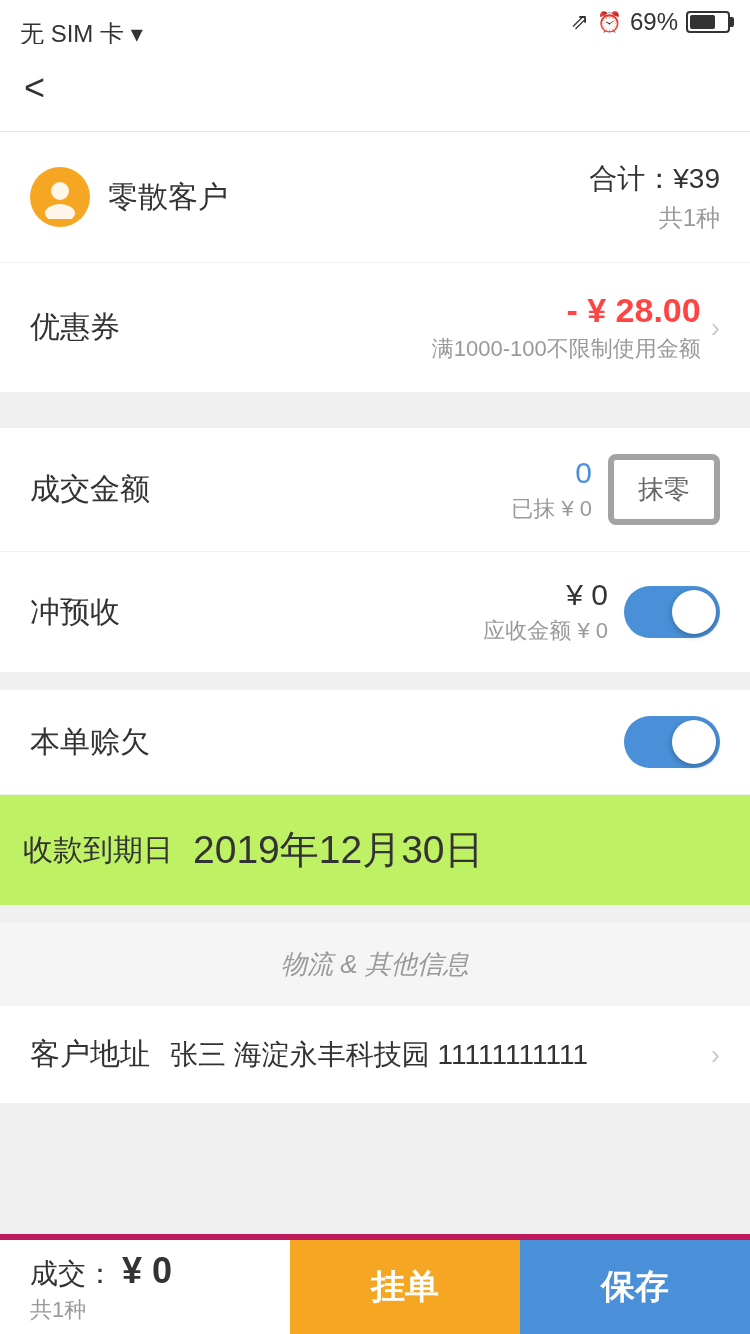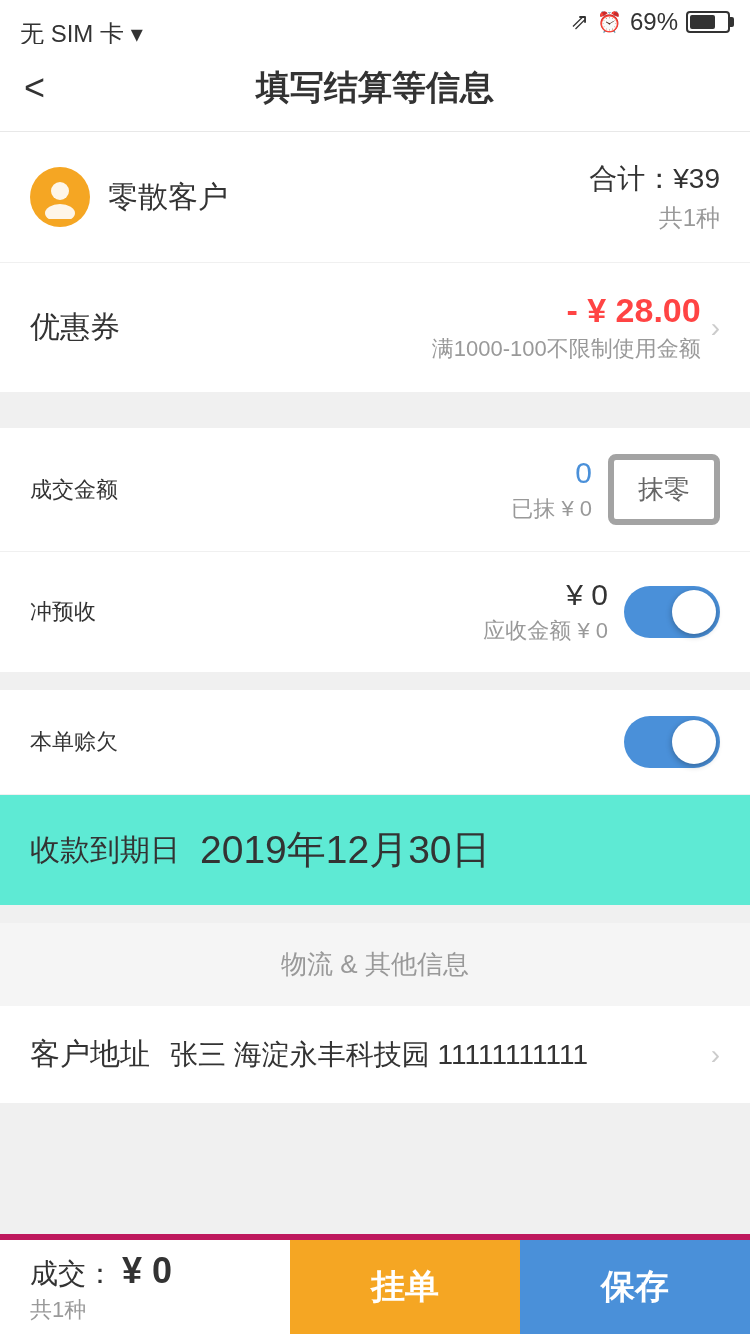--- a/index.html
+++ b/index.html
@@ -144,21 +144,21 @@
     }
     .form-row {
       background: #fff;
       padding: 26px 30px;
       display: flex;
       align-items: center;
       justify-content: space-between;
       border-bottom: 1px solid #f0f0f0;
     }
     .form-row:last-child { border-bottom: none; }
-    .form-label { font-size: 22px; color: #333; }
+    .form-label { font-size: 30px; color: #333; }
     .form-right { display: flex; align-items: center; gap: 16px; }
     .form-value { font-size: 30px; color: #4a90d9; }
     .form-sub { font-size: 22px; color: #999; margin-top: 4px; }
     .form-right-col { text-align: right; }
 
     
     .round-btn {
       border: 6px solid #a3a3a3;
       border-radius: 8px;
       padding: 12px 24px;
@@ -184,36 +184,36 @@
       border-radius: 50%;
       background: #fff;
       position: absolute;
       top: 4px;
       right: 4px;
       box-shadow: 0 2px 6px rgba(0,0,0,0.3);
     }
 
     
     .date-row {
-      background: #5eead4;
-      padding: 28px 30px;
+      background: #bef264;
+      padding: 28px 23px;
       display: flex;
       align-items: center;
       gap: 20px;
     }
     .date-label { font-size: 30px; color: #333; }
     .date-value { font-size: 39px; color: #333; }
 
     
     .logistics-header {
       background: #f5f5f5;
       padding: 24px 30px;
       text-align: center;
     }
-    .logistics-title { font-size: 26px; color: #999; }
+    .logistics-title { font-size: 26px; color: #999; font-style: italic; }
 
     
     .address-row {
       background: #fff;
       padding: 28px 30px;
       display: flex;
       align-items: center;
     }
     .address-label { font-size: 30px; color: #333; flex-shrink: 0; margin-right: 20px; }
     .address-value { font-size: 28px; color: #333; flex: 1; }
@@ -274,21 +274,20 @@
     <span style="font-size:20px;">⏰</span>
     <span>69%</span>
     <div class="battery-icon">
       <div class="battery-fill"></div>
     </div>
   </div>
 </div>
 
 <div class="nav-bar">
   <div class="nav-back">&lt;</div>
-  <div class="nav-title">填写结算等信息</div>
 </div>
 
 <div class="section">
   <div class="customer-row">
     <div class="customer-left">
       <div class="customer-avatar">
         <svg viewBox="0 0 44 44" fill="none" xmlns="http://www.w3.org/2000/svg">
           <circle cx="22" cy="16" r="9" fill="#fff" opacity="0.9"></circle>
           <ellipse cx="22" cy="38" rx="15" ry="9" fill="#fff" opacity="0.9"></ellipse>
         </svg>

